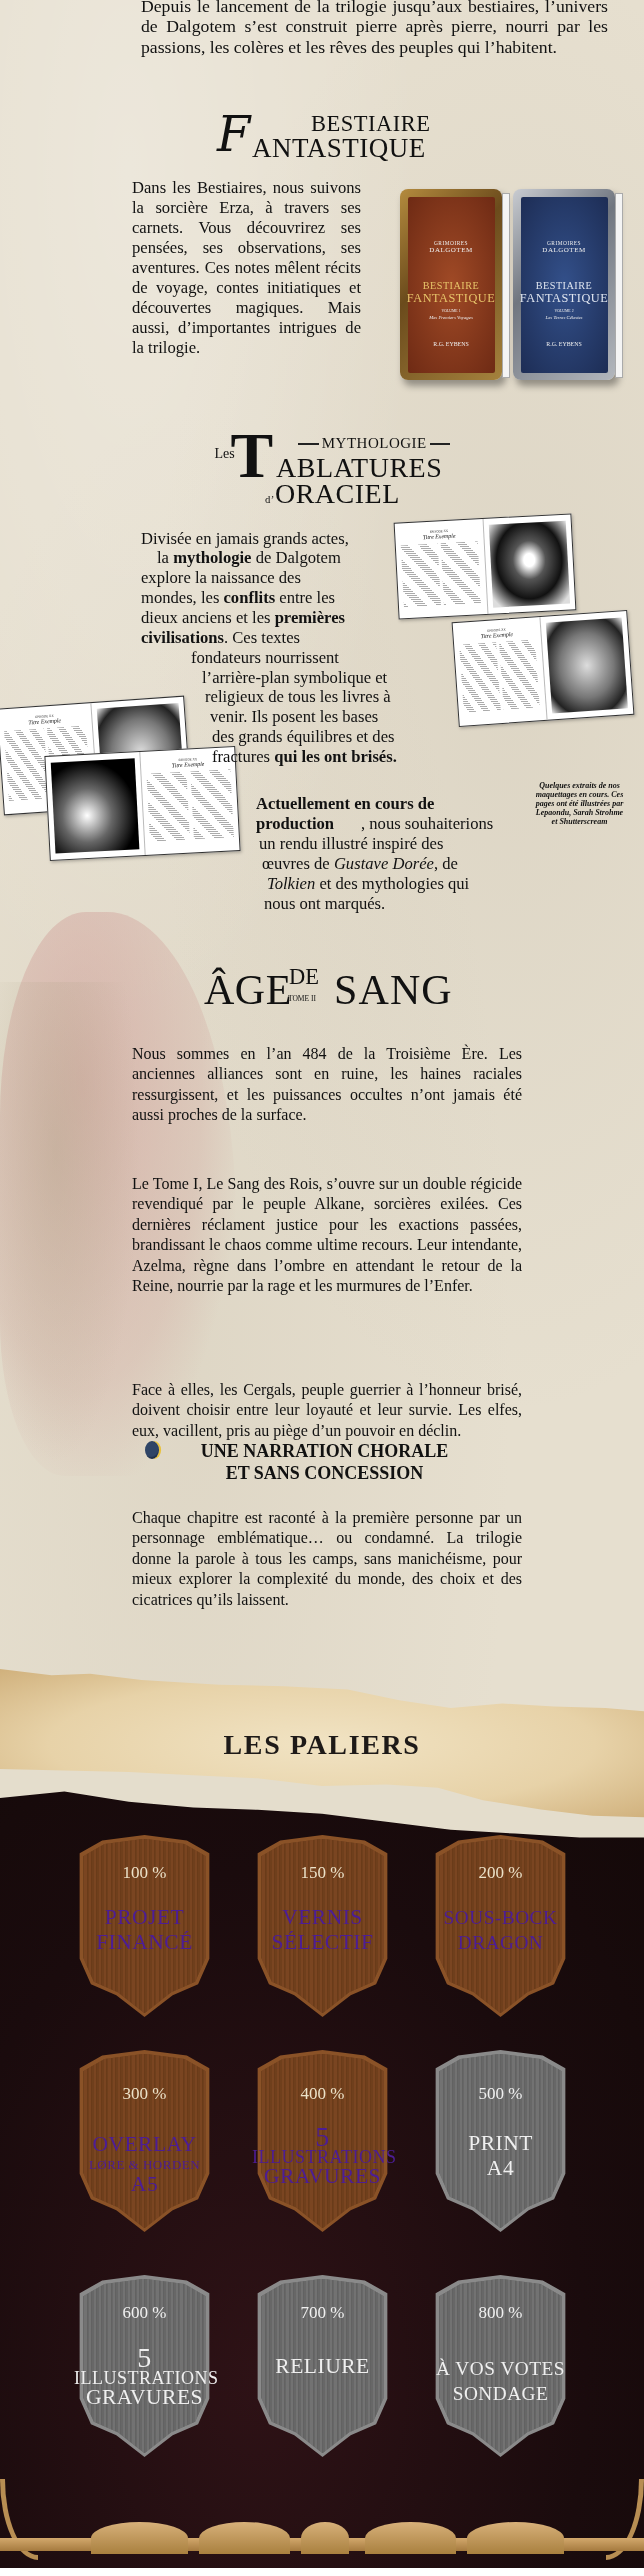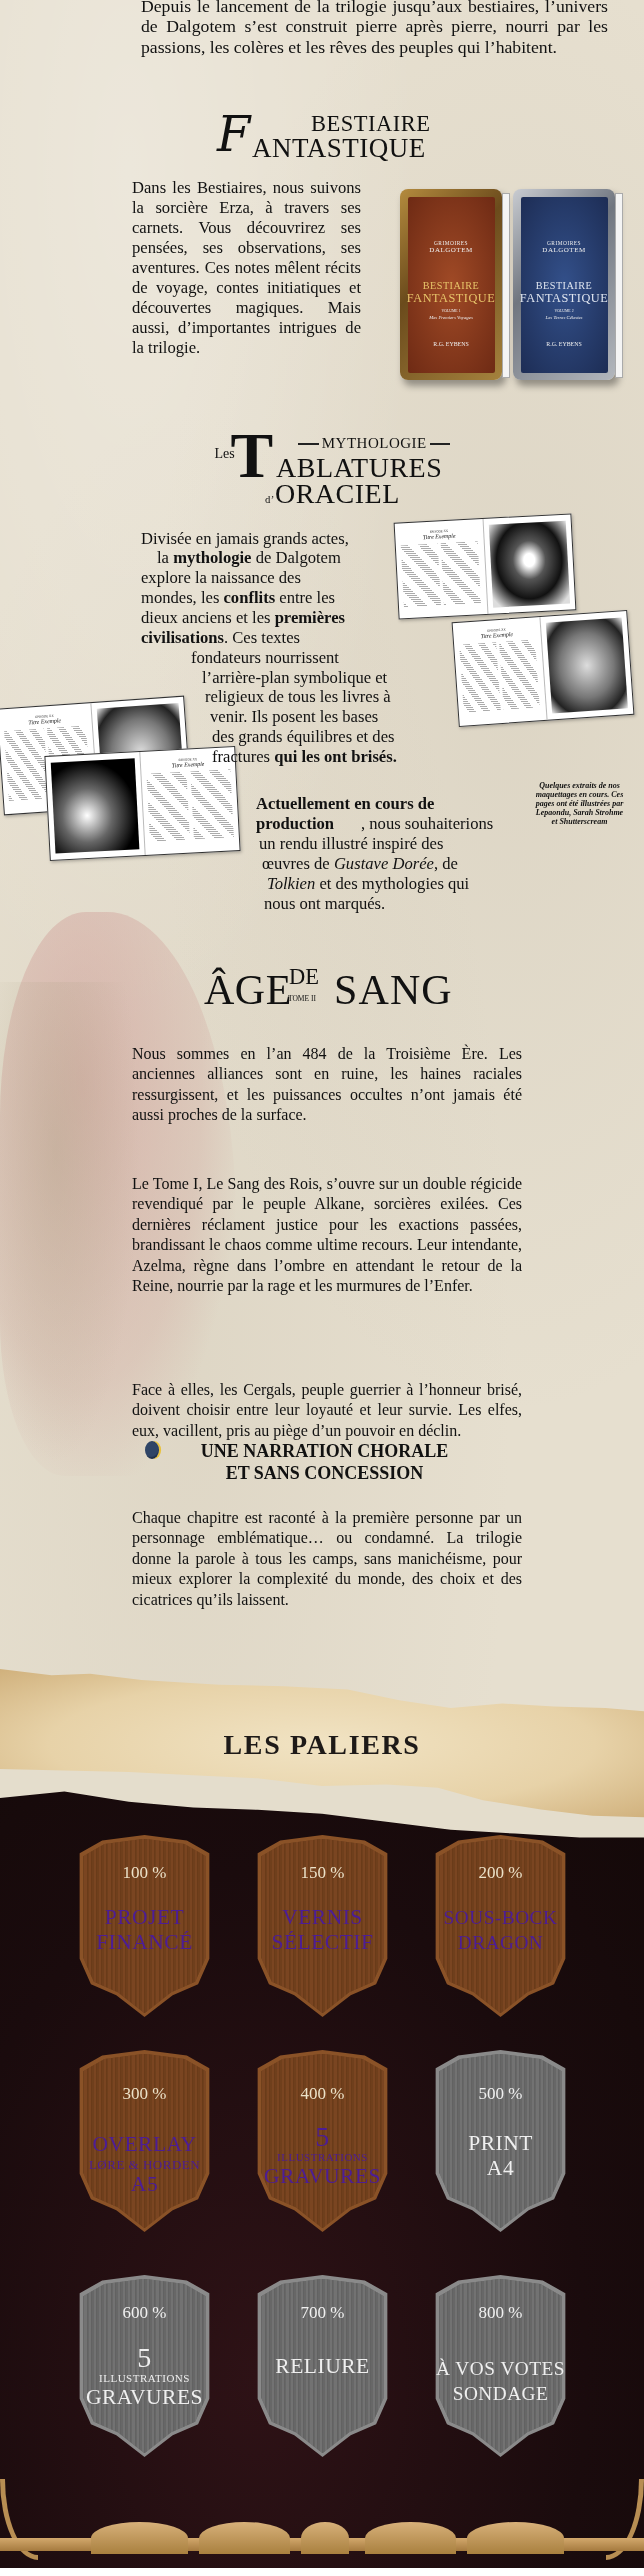--- a/index.html
+++ b/index.html
@@ -126,21 +126,21 @@
   .tier.wood .shield { background: #8a5227; }
   .tier.wood .shield-inner { background: repeating-linear-gradient(90deg, #6f3f1c 0 1.6px, #7a4521 1.6px 3.8px, #6a3b19 3.8px 4.8px), #72421f; }
   .tier.stone .shield { background: #8a8a8a; }
   .tier.stone .shield-inner { background: repeating-linear-gradient(90deg, #676767 0 1.6px, #727272 1.6px 3.8px, #626262 3.8px 4.8px), #6b6b6b; }
   .tier .pct { position: absolute; top: 28px; width: 100%; text-align: center; font-size: 17px; color: #ece2c9; }
   .tier.stone .pct { color: #f0f0f0; }
   .tier .label { position: absolute; top: 70px; width: 100%; text-align: center; color: #4c1d95; font-size: 21.5px; line-height: 25px; letter-spacing: 0.5px; white-space: pre-line; }
   .tier.stone .label { color: #efefef; }
   .tier .label.small { font-size: 19.3px; }
   .tier .big5 { font-size: 28px; line-height: 28px; display: block; }
-  .tier .sub { font-size: 11px; line-height: 13px; display: block; }
+  .tier .sub { font-size: 18px; line-height: 13px; display: block; text-align: right; }
   .tier .lbl-line { display: block; }
   .tier .lore { font-size: 13px; line-height: 15px; display: block; }
 
   .t1 { left: 74px; top: 1835px; } .t2 { left: 252px; top: 1835px; } .t3 { left: 430px; top: 1835px; }
   .t4 { left: 74px; top: 2050px; } .t5 { left: 252px; top: 2050px; } .t6 { left: 430px; top: 2050px; }
   .t7 { left: 74px; top: 2275px; } .t8 { left: 252px; top: 2275px; } .t9 { left: 430px; top: 2275px; }
 
   .gold-frame { position: absolute; left: 0; top: 2522px; width: 644px; height: 54px; }
   .gold-frame .bar { position: absolute; left: 0; top: 16px; width: 644px; height: 13px; background: linear-gradient(#d2a86c, #a57a3f); }
   .gold-frame .curl { position: absolute; top: 0; height: 32px; border-radius: 50% 50% 0 0; background: linear-gradient(#d7b07a, #a9803f); }

